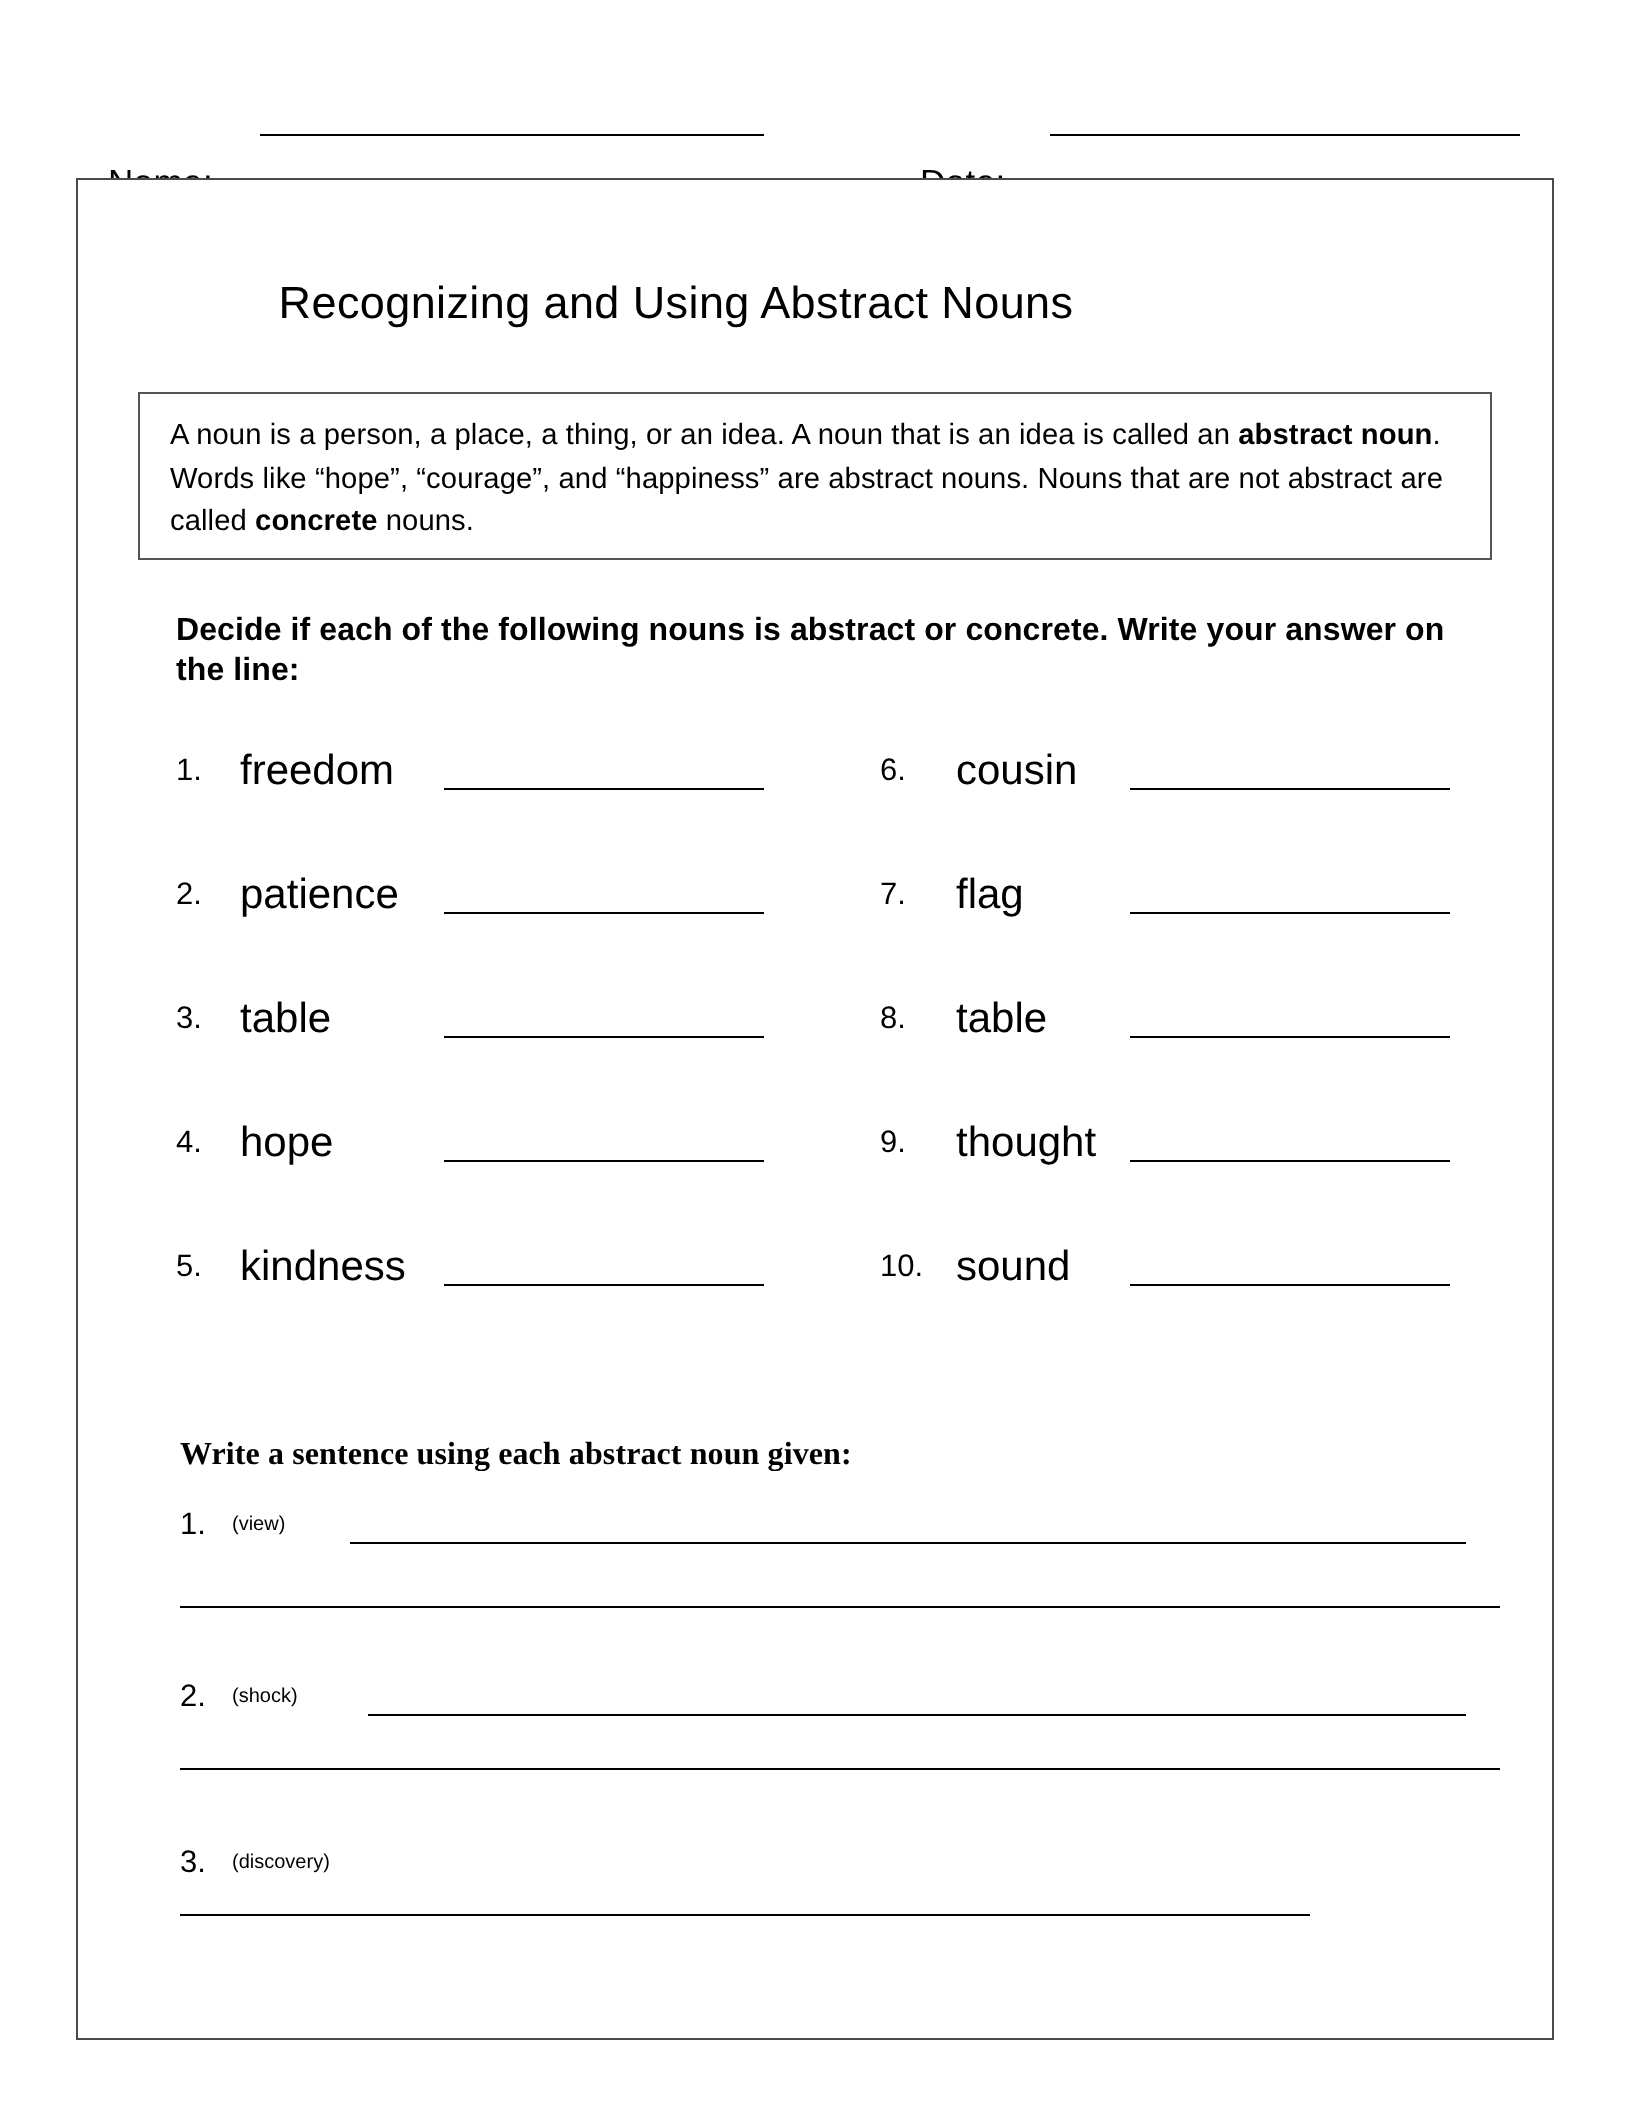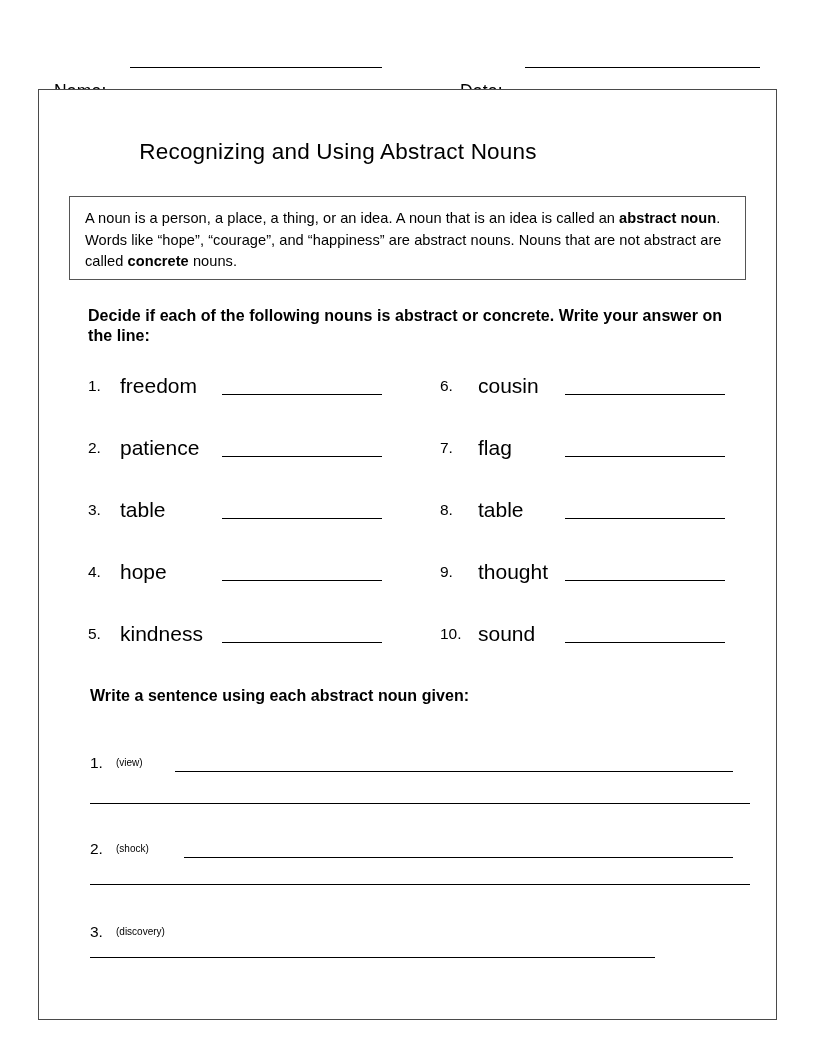--- a/index.html
+++ b/index.html
@@ -89,21 +89,21 @@
 
   
   .instruction {
     position: absolute;
     font-weight: 700;
     font-size: 16px;
     line-height: 19.5px;
     letter-spacing: 0.05px;
   }
   #instruction-1 { left: 88px; top: 306px; width: 648px; }
-  #instruction-2 { left: 90px; top: 686px; width: 640px; }
+  #instruction-2 { left: 90px; top: 718px; width: 640px; font-family: Liberation Serif, serif; }
 
   
   .noun-item {
     position: absolute;
     height: 24px;
   }
   .noun-num {
     position: absolute;
     left: 0;
     top: 0;

